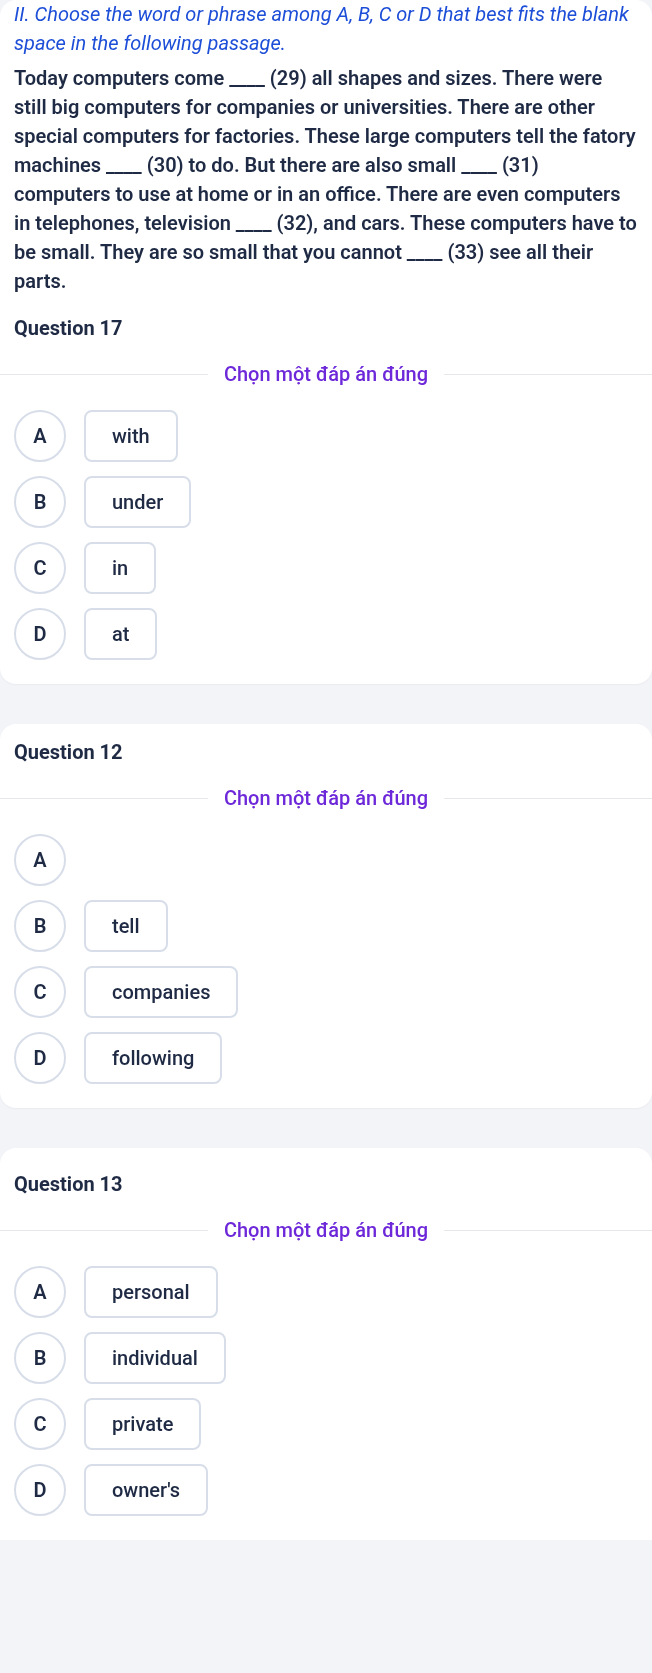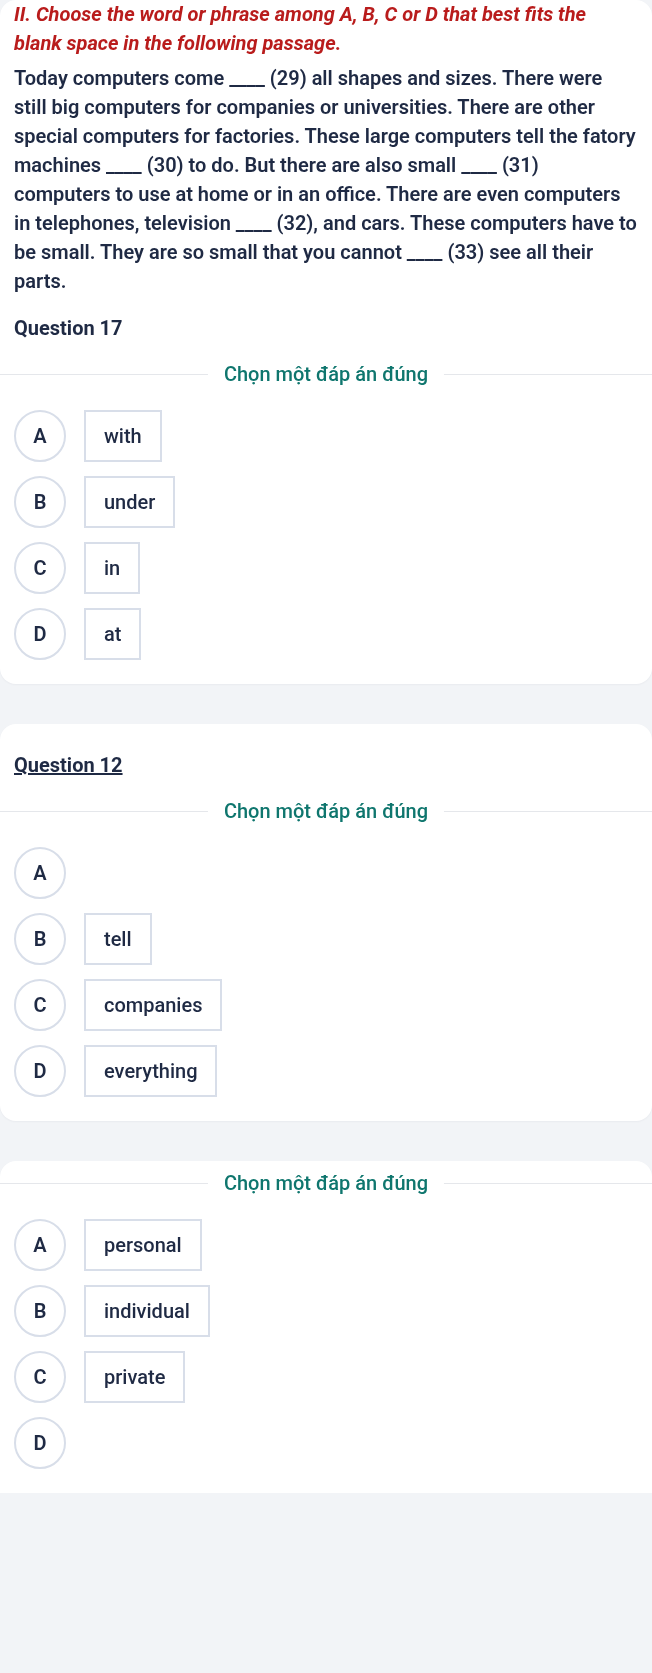--- a/index.html
+++ b/index.html
@@ -1,29 +1,29 @@
 <!DOCTYPE html>
 <html><head>
 <meta charset="utf-8">
 <style>
   * { box-sizing: border-box; margin: 0; padding: 0; }
   html, body { width: 652px; background: #f2f4f7; font-family: -apple-system, BlinkMacSystemFont, "Segoe UI", Roboto, "Helvetica Neue", Arial, sans-serif; color: #1f2a44; }
   .page { width: 652px; }
   .card { background: #ffffff; border-radius: 16px; padding: 0 0 24px 0; margin-bottom: 40px; box-shadow: 0 1px 2px rgba(16,24,40,0.04); overflow: hidden; }
   .card-inner { padding: 0 14px; }
-  .instr { font-weight: 700; font-style: italic; font-size: 20px; line-height: 1.45; color: #b91c1c; margin: 0 0 6px 0; }
+  .instr { font-weight: 400; font-style: italic; font-size: 20px; line-height: 1.45; color: #1d4ed8; margin: 0 0 6px 0; }
   .passage { font-size: 20px; font-weight: 600; line-height: 1.45; color: #1f2a44; }
   .qlabel { font-size: 20px; font-weight: 700; color: #1f2a44; margin: 20px 0 22px 0; }
   .divider-wrap { position: relative; height: 24px; margin: 10px -14px 24px -14px; }
   .divider-line { position: absolute; left: 0; right: 0; top: 50%; height: 1px; background: #e5e7eb; }
-  .divider-text { position: absolute; left: 50%; top: 50%; transform: translate(-50%, -50%); background: #ffffff; padding: 0 16px; color: #0f766e; font-size: 20px; font-weight: 500; white-space: nowrap; }
+  .divider-text { position: absolute; left: 50%; top: 50%; transform: translate(-50%, -50%); background: #ffffff; padding: 0 16px; color: #6d28d9; font-size: 20px; font-weight: 500; white-space: nowrap; }
   .options { display: flex; flex-direction: column; gap: 14px; padding: 0 0 0 0; }
   .option-row { display: flex; align-items: center; gap: 18px; }
   .letter { width: 52px; height: 52px; border-radius: 50%; border: 2px solid #d8dee9; display: flex; align-items: center; justify-content: center; font-size: 20px; font-weight: 600; color: #1f2a44; background: #ffffff; cursor: pointer; flex: 0 0 auto; }
-  .answer { min-height: 52px; border-radius: 0; border: 2px solid #d8dee9; display: inline-flex; align-items: center; justify-content: center; padding: 0 18px; font-size: 20px; font-weight: 500; color: #1f2a44; background: #ffffff; cursor: pointer; }
+  .answer { min-height: 52px; border-radius: 8px; border: 2px solid #d8dee9; display: inline-flex; align-items: center; justify-content: center; padding: 0 26px; font-size: 20px; font-weight: 500; color: #1f2a44; background: #ffffff; cursor: pointer; }
   .card.last { margin-bottom: 0; border-bottom-left-radius: 0; border-bottom-right-radius: 0; }
 </style>
 </head>
 <body>
 
 <div class="page">
 
   <div class="card">
     <div class="card-inner">
       <p class="instr">II. Choose the word or phrase among A, B, C or D that best fits the blank space in the following passage.</p>
@@ -54,21 +54,21 @@
         <div class="option-row">
           <div class="letter">D</div>
           <div class="answer">at</div>
         </div>
       </div>
     </div>
   </div>
 
   <div class="card">
     <div class="card-inner">
-      <div class="qlabel" style="margin-top:29px;text-decoration:underline;">Question 12</div>
+      <div class="qlabel" style="margin-top:16px;">Question 12</div>
     </div>
 
     <div class="divider-wrap">
       <div class="divider-line"></div>
       <div class="divider-text">Chọn một đáp án đúng</div>
     </div>
 
     <div class="card-inner">
       <div class="options">
         <div class="option-row">
@@ -77,27 +77,30 @@
         <div class="option-row">
           <div class="letter">B</div>
           <div class="answer">tell</div>
         </div>
         <div class="option-row">
           <div class="letter">C</div>
           <div class="answer">companies</div>
         </div>
         <div class="option-row">
           <div class="letter">D</div>
-          <div class="answer">everything</div>
+          <div class="answer">following</div>
         </div>
       </div>
     </div>
   </div>
 
   <div class="card last">
+    <div class="card-inner">
+      <div class="qlabel" style="margin-top:24px;">Question 13</div>
+    </div>
 
     <div class="divider-wrap">
       <div class="divider-line"></div>
       <div class="divider-text">Chọn một đáp án đúng</div>
     </div>
 
     <div class="card-inner">
       <div class="options">
         <div class="option-row">
           <div class="letter">A</div>
@@ -106,18 +109,19 @@
         <div class="option-row">
           <div class="letter">B</div>
           <div class="answer">individual</div>
         </div>
         <div class="option-row">
           <div class="letter">C</div>
           <div class="answer">private</div>
         </div>
         <div class="option-row">
           <div class="letter">D</div>
+          <div class="answer">owner's</div>
         </div>
       </div>
     </div>
   </div>
 
 </div>
 
 </body></html>

